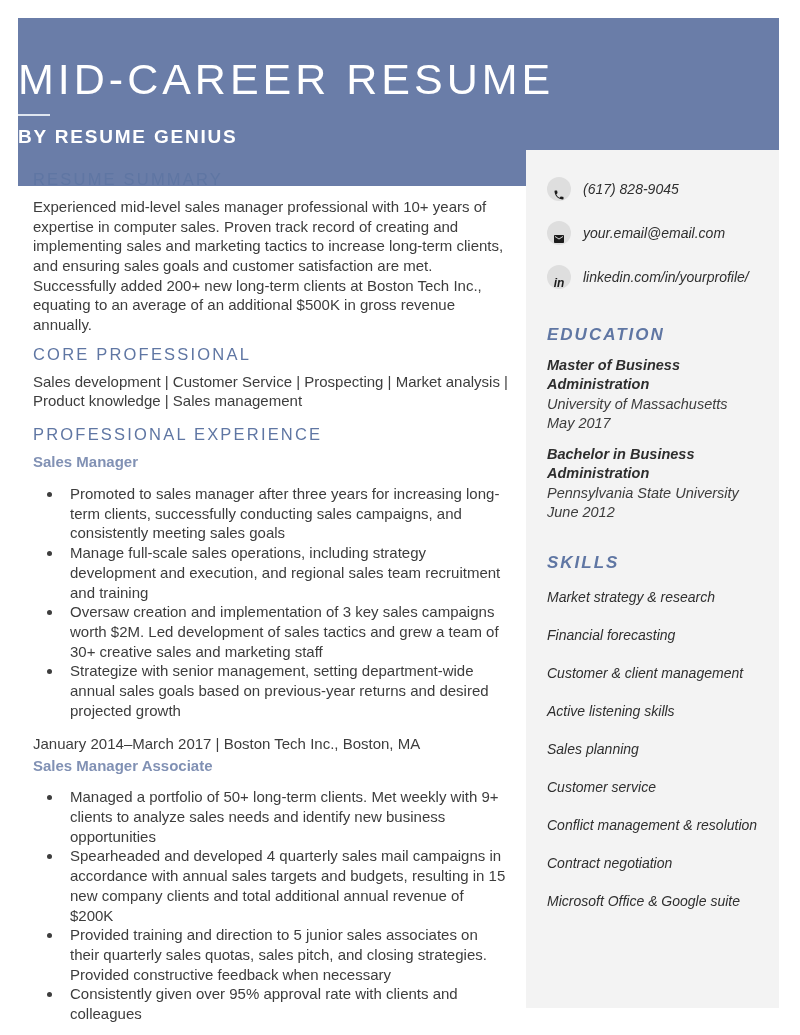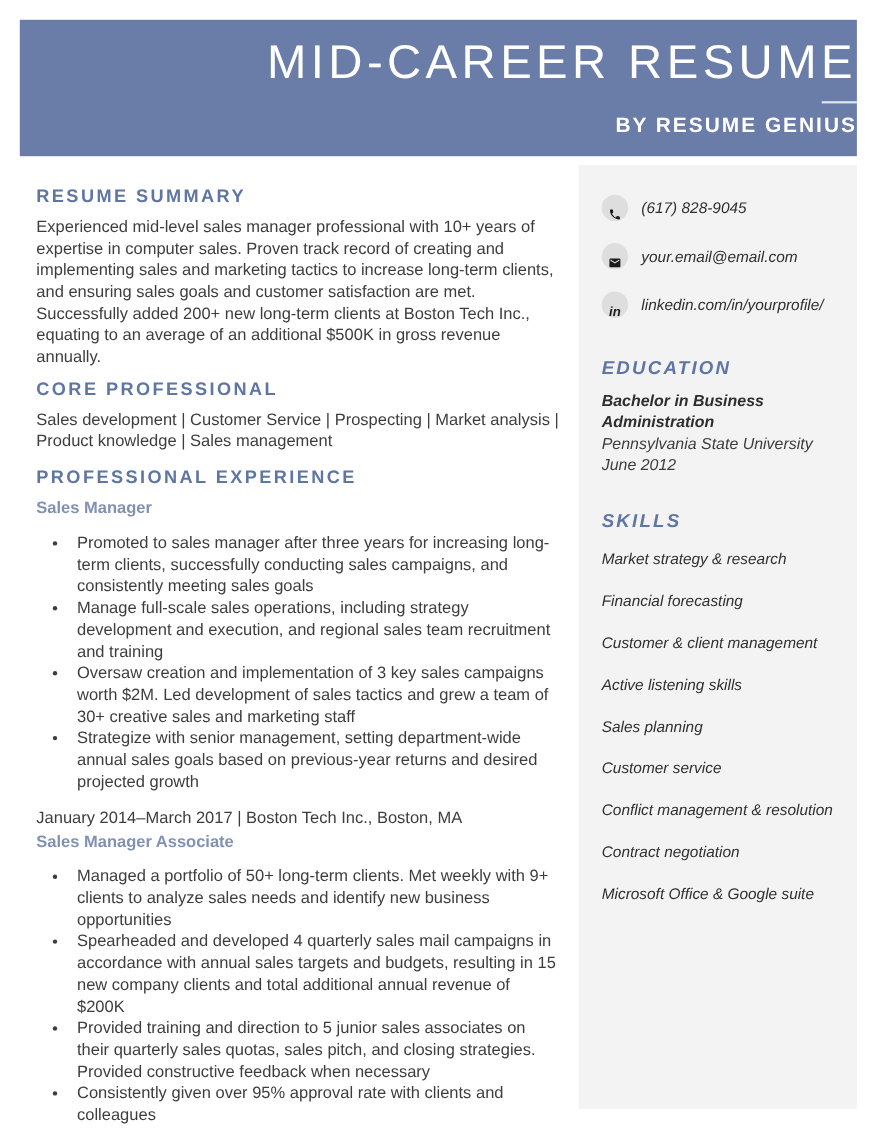--- a/index.html
+++ b/index.html
@@ -16,42 +16,42 @@
   body{
     width:800px;height:1035px;background:#ffffff;
     font-family:"Liberation Sans", sans-serif;
     color:var(--body-text);
     position:relative;overflow:hidden;
   }
   .page{position:relative;width:800px;height:1035px;background:#fff;}
 
   
   .header{
-    position:absolute;left:18px;top:18px;width:761px;height:124px;
+    position:absolute;left:18px;top:18px;width:761px;height:168px;
     background:var(--header-bg);
-    display:flex;flex-direction:column;align-items:flex-end;justify-content:center;
+    display:flex;flex-direction:column;align-items:flex-start;justify-content:center;
   }
   .header h1{
     margin:0;color:#ffffff;font-size:43px;font-weight:400;
     letter-spacing:4px;line-height:1;white-space:nowrap;
   }
   .header .divider{
     width:32px;height:2px;background:#dfe6f0;margin:13px 0 11px 0;
   }
   .header h2{
     margin:0;color:#ffffff;font-size:19px;font-weight:bold;
     letter-spacing:1.8px;line-height:1;white-space:nowrap;
   }
 
   
   .main{
     position:absolute;left:33px;top:150px;width:478px;padding-top:20px;
   }
   .section-heading{
-    margin:0 0 7px 0;font-size:16.5px;font-weight:bold;
+    margin:0 0 7px 0;font-size:16.5px;font-weight:normal;
     letter-spacing:2.2px;color:var(--heading-text);line-height:1.2;
   }
   .body-text{
     margin:0;font-size:15px;line-height:1.315;color:var(--body-text);
   }
   .mt-competencies{margin-top:10px;}
   .mt-experience{margin-top:14px;}
   .job-meta{margin:6px 0 0 0;font-size:15px;line-height:1.315;color:var(--body-text);}
   .job-title{
     margin:3px 0 0 0;font-size:15px;font-weight:bold;
@@ -165,20 +165,25 @@
 
     <div class="contact-row">
       <span class="icon-circle">
         <span class="icon-in">in</span>
       </span>
       <span class="contact-text">linkedin.com/in/yourprofile/</span>
     </div>
 
     <h3 class="sidebar-heading edu-heading">EDUCATION</h3>
 
+    <div class="edu-entry">
+      <div class="edu-degree">Master of Business Administration</div>
+      <div class="edu-school">University of Massachusetts</div>
+      <div class="edu-date">May 2017</div>
+    </div>
 
     <div class="edu-entry">
       <div class="edu-degree">Bachelor in Business Administration</div>
       <div class="edu-school">Pennsylvania State University</div>
       <div class="edu-date">June 2012</div>
     </div>
 
     <h3 class="sidebar-heading skills-heading">SKILLS</h3>
 
     <ul class="skills">

